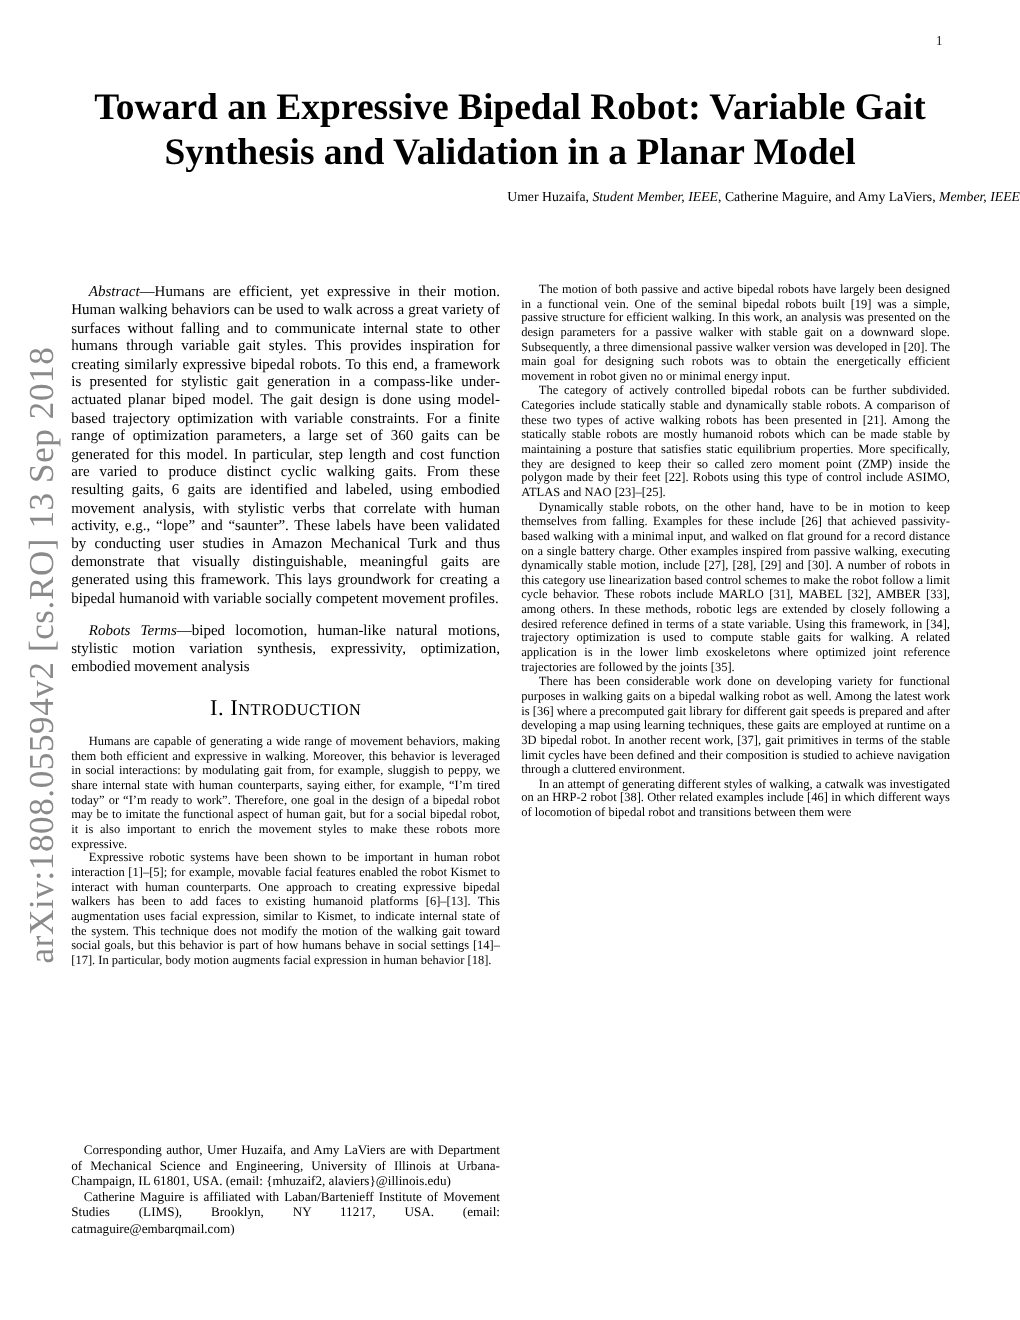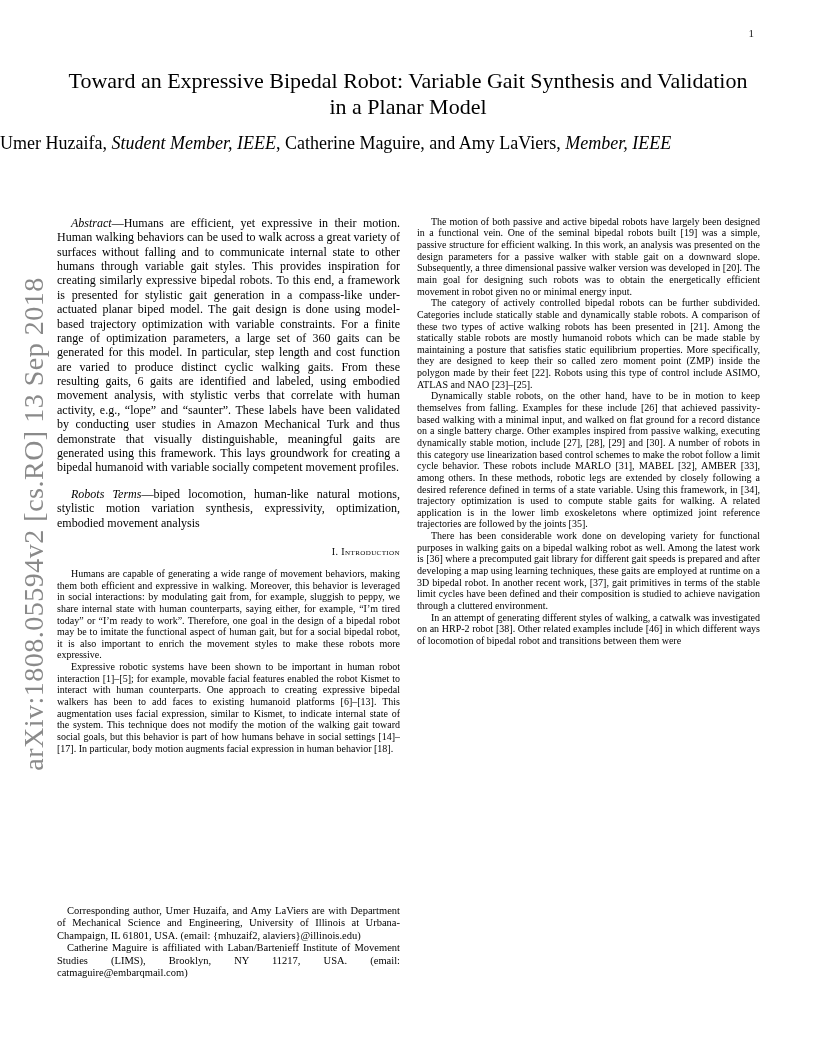--- a/index.html
+++ b/index.html
@@ -29,28 +29,28 @@
     transform: rotate(-90deg);
     font-size: 28px;
     color: #8a8a8a;
     white-space: nowrap;
     letter-spacing: 0.5px;
   }
   .title {
     margin: 68px auto 0 auto;
     max-width: 700px;
     text-align: center;
-    font-size: 22px;
+    font-size: 30px;
     line-height: 1.2;
-    font-weight: normal;
+    font-weight: bold;
   }
   .authors {
     margin: 12px auto 0 auto;
-    text-align: left;
-    font-size: 18px;
+    text-align: right;
+    font-size: 11px;
   }
   .authors .it { font-style: italic; }
   .columns {
     display: flex;
     gap: 17px;
     margin: 62px 56px 0 57px;
     height: 776px;
     align-items: flex-start;
   }
   .column {
@@ -63,22 +63,22 @@
     font-size: 12px;
     font-weight: normal;
     line-height: 1.2;
     text-align: justify;
     text-indent: 14px;
     margin: 0;
   }
   .index-terms { margin-top: 12px; }
   .lead-in { font-style: italic; }
   .section-heading {
-    text-align: right;
-    font-size: 10px;
+    text-align: center;
+    font-size: 18px;
     font-weight: normal;
     font-variant: small-caps;
     letter-spacing: 0.4px;
     margin: 16px 0 11px 0;
   }
   .body-text p {
     font-size: 10px;
     line-height: 1.165;
     text-align: justify;
     text-indent: 14px;

